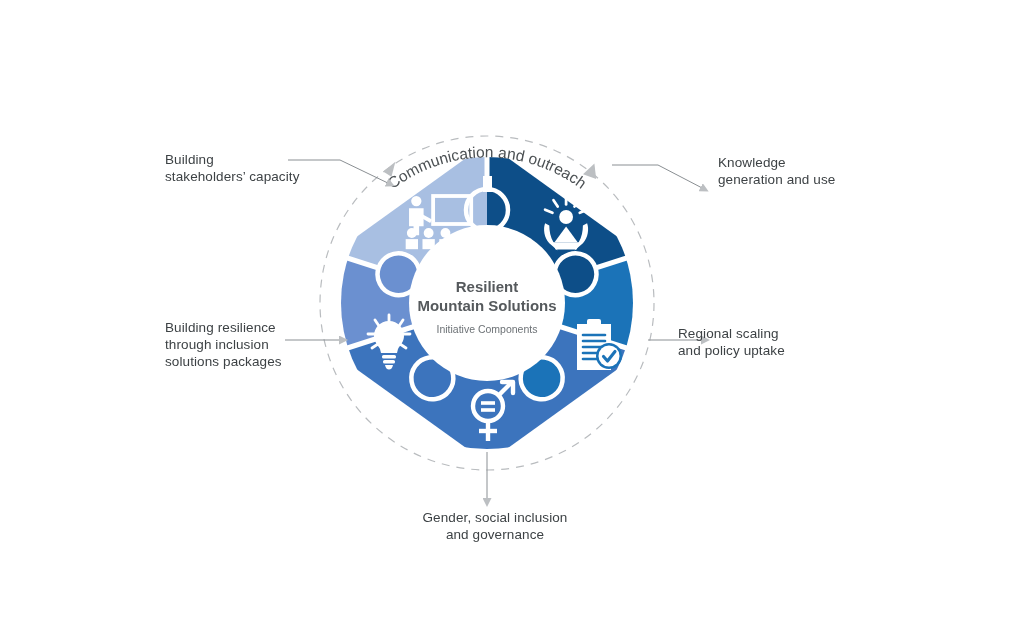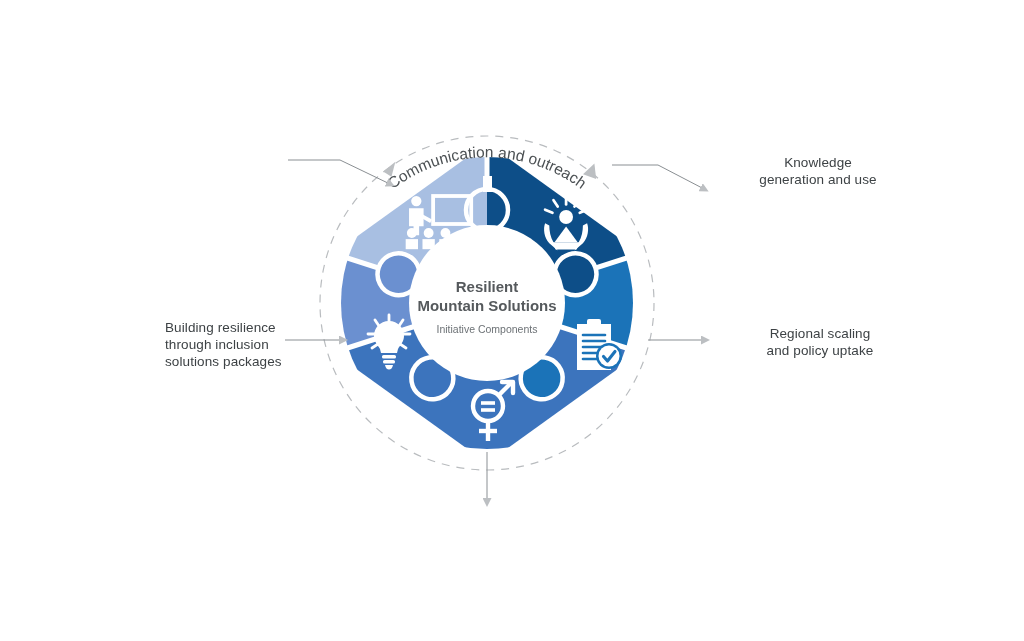--- a/index.html
+++ b/index.html
@@ -31,27 +31,27 @@
   .lbl {
     position: absolute;
     font-family: "Liberation Sans", sans-serif;
     font-size: 13.5px;
     line-height: 17px;
     color: #3d4245;
     letter-spacing: 0.1px;
     white-space: pre-line;
   }
   .lbl-left  { text-align: left; }
-  .lbl-right { text-align: center; }
+  .lbl-right { text-align: left; }
   .lbl-center{ text-align: center; }
 
   #label-stakeholders { left: 165px; top: 151px; width: 175px; }
   #label-resilience   { left: 165px; top: 319px; width: 180px; }
   #label-knowledge    { left: 718px; top: 154px; width: 200px; }
-  #label-regional     { left: 720px; top: 325px; width: 200px; }
+  #label-regional     { left: 678px; top: 325px; width: 200px; }
   #label-gender       { left: 390px; top: 509px; width: 210px; text-align: center; }
 
   .center-title {
     font-size: 15px;
     font-weight: bold;
     fill: #55595c;
   }
   .center-sub {
     font-size: 10.5px;
     fill: #6d7276;
@@ -227,25 +227,29 @@
       <path d="M 285,340 L 345,340" marker-end="url(#arrowSmall)"></path>
 
       <path d="M 706,165 L 660,165 L 612,190" marker-end="url(#arrowSmall)" transform="scale(-1,1) translate(-1318,0)"></path>
 
       <path d="M 707,340 L 648,340" marker-end="url(#arrowSmall)" transform="scale(-1,1) translate(-1355,0)"></path>
 
       <path d="M 487,504 L 487,452" marker-end="url(#arrowSmall)" transform="scale(1,-1) translate(0,-956)"></path>
     </g>
   </svg>
 
+  <div class="lbl lbl-left" id="label-stakeholders">Building
+stakeholders’ capacity</div>
 
   <div class="lbl lbl-left" id="label-resilience">Building resilience
 through inclusion
 solutions packages</div>
 
   <div class="lbl lbl-right" id="label-knowledge">Knowledge
 generation and use</div>
 
   <div class="lbl lbl-right" id="label-regional">Regional scaling
 and policy uptake</div>
 
+  <div class="lbl lbl-center" id="label-gender">Gender, social inclusion
+and governance</div>
 
 </div>
 
 </body></html>

